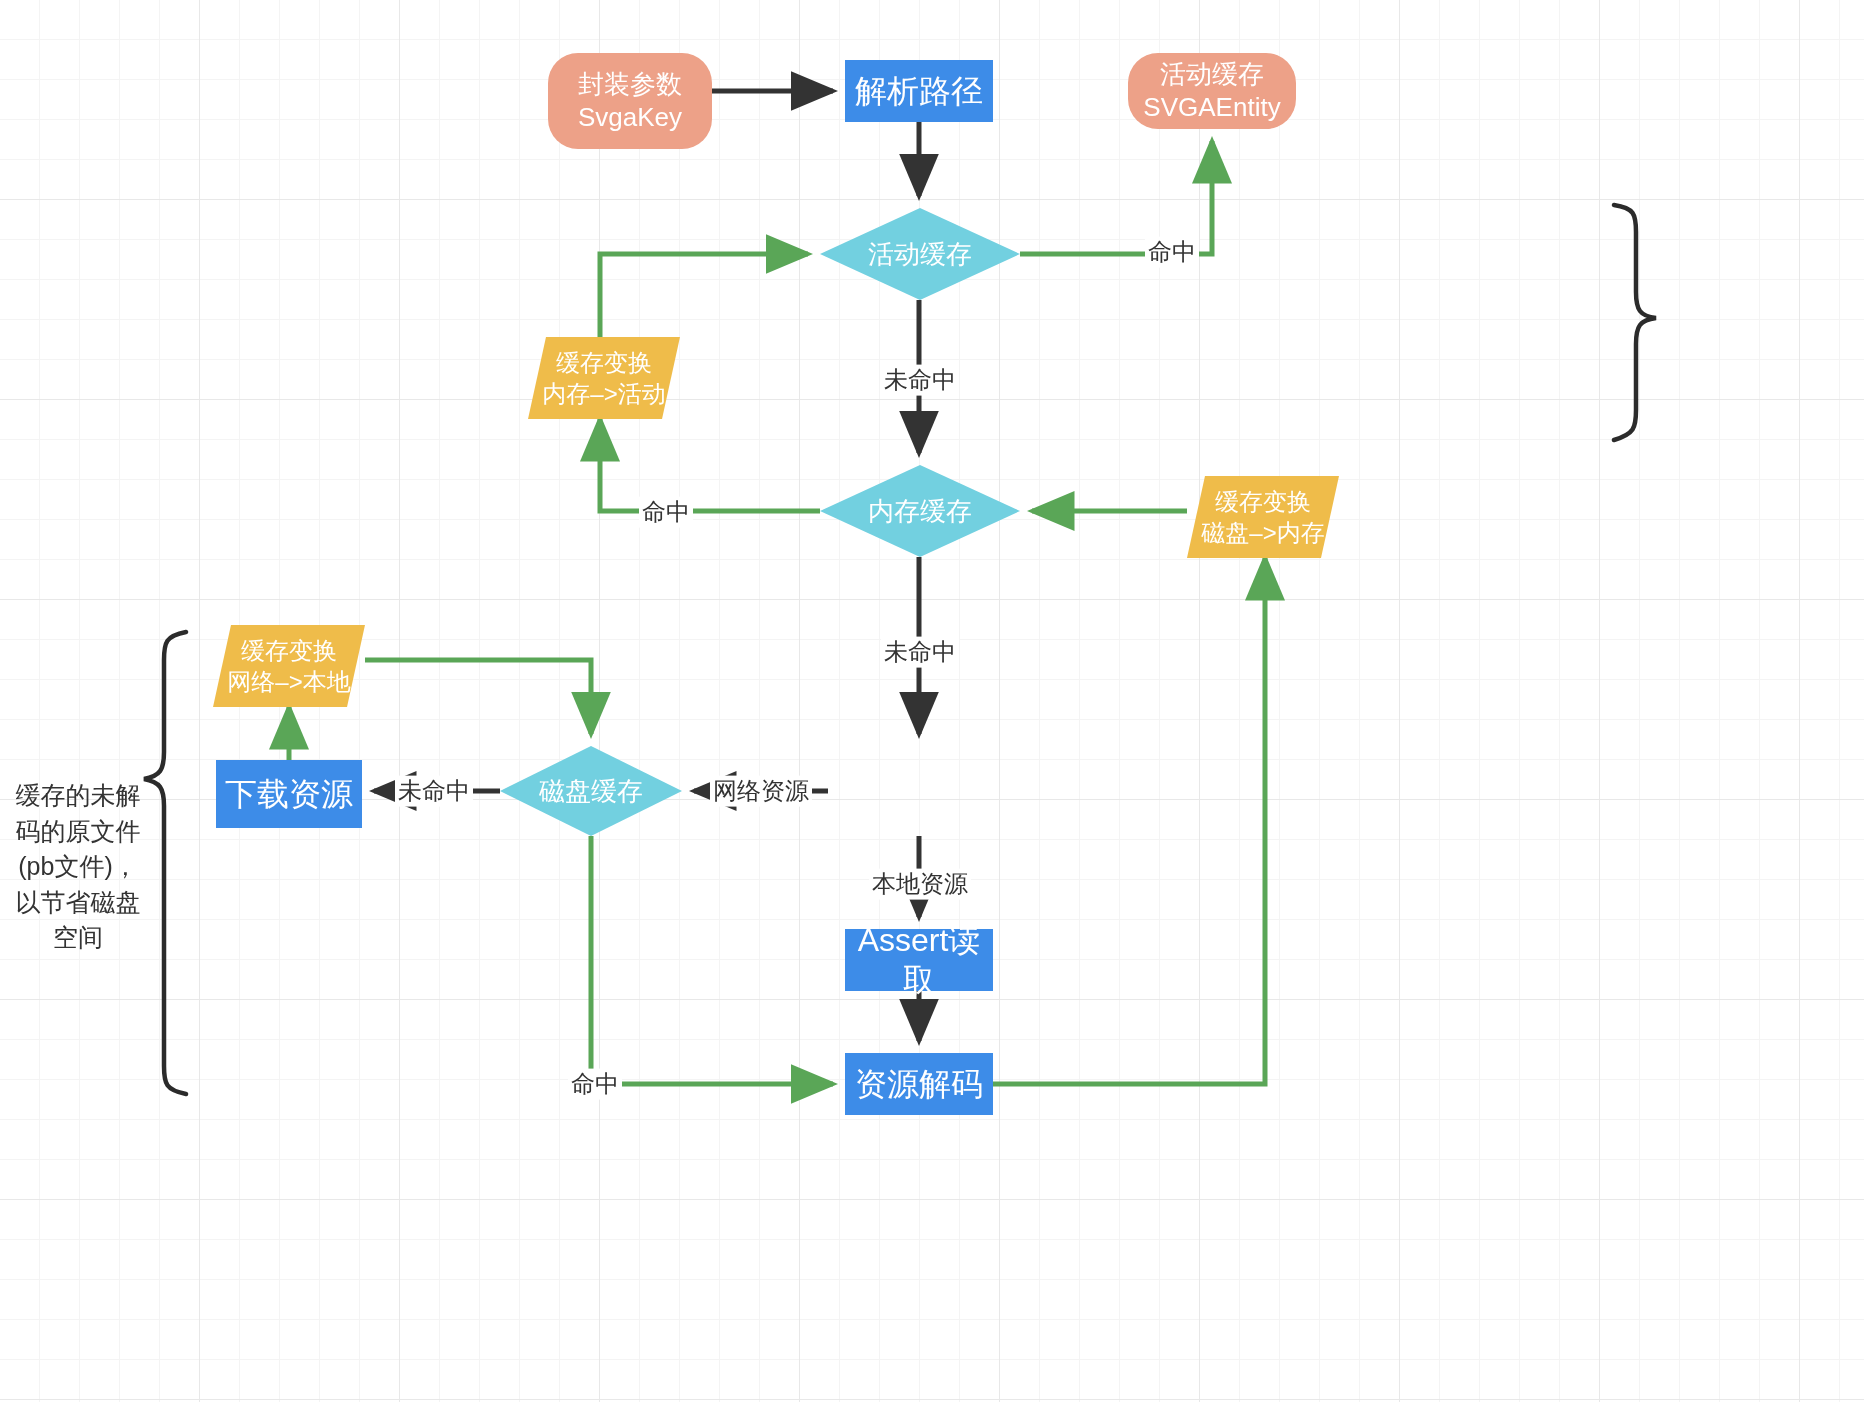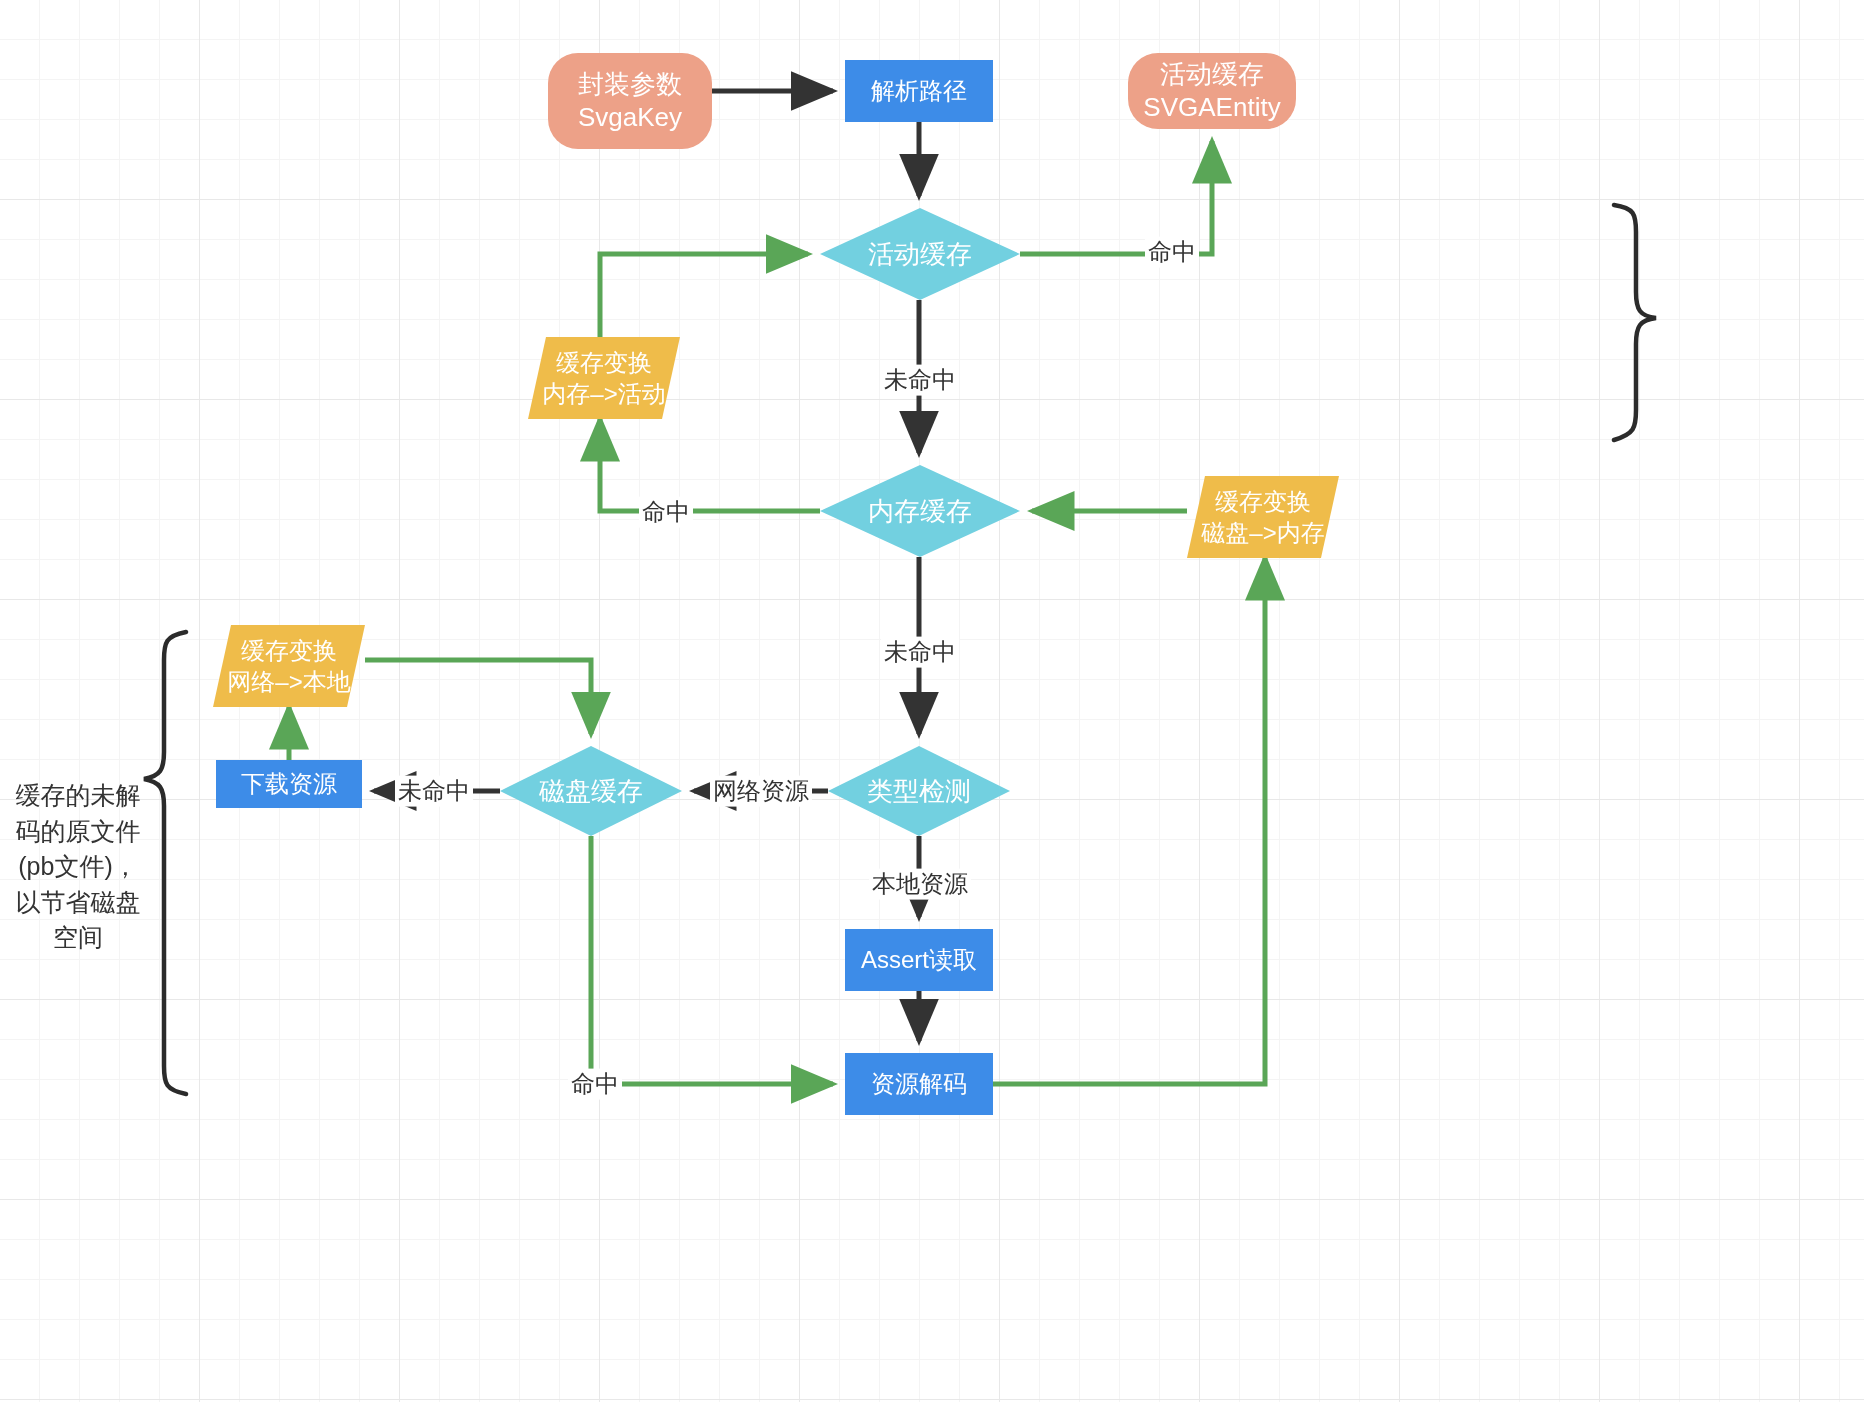--- a/index.html
+++ b/index.html
@@ -39,21 +39,21 @@
     align-items: center;
     justify-content: center;
     text-align: center;
     color: #ffffff;
     line-height: 1.26;
     white-space: pre-line;
     box-sizing: border-box;
   }
   .node-rect {
     background: #3d8ce8;
-    font-size: 24px;
+    font-size: 32px;
   }
   .node-stadium {
     background: #eda188;
     border-radius: 30px;
     font-size: 26px;
   }
   .node-diamond-wrap {
     position: absolute;
   }
   .node-diamond-wrap svg {
@@ -220,35 +220,29 @@
   </div>
 
   <div class="node-para-wrap" style="left:213px; top:625px; width:152px; height:82px;">
     <svg width="152" height="82" viewBox="0 0 152 82">
       <polygon points="18,0 152,0 134,82 0,82" fill="#efbc4a"></polygon>
     </svg>
     <div class="node-para-label">缓存变换
 网络–&gt;本地</div>
   </div>
 
-  <div class="node-diamond-wrap" style="left:828px; top:746px; width:182px; height:90px;">
-    <svg width="182" height="90" viewBox="0 0 182 90">
-      <polygon points="91,0 182,45 91,90 0,45" fill="#72d0e0"></polygon>
-    </svg>
-    <div class="node-diamond-label">类型检测</div>
-  </div>
 
   <div class="node-diamond-wrap" style="left:500px; top:746px; width:182px; height:90px;">
     <svg width="182" height="90" viewBox="0 0 182 90">
       <polygon points="91,0 182,45 91,90 0,45" fill="#72d0e0"></polygon>
     </svg>
     <div class="node-diamond-label">磁盘缓存</div>
   </div>
 
-  <div class="node node-rect" style="left:216px; top:760px; width:146px; height:48px;">
+  <div class="node node-rect" style="left:216px; top:760px; width:146px; height:68px;">
     <span>下载资源</span>
   </div>
 
   <div class="node node-rect" style="left:845px; top:929px; width:148px; height:62px;">
     <span>Assert读取</span>
   </div>
 
   <div class="node node-rect" style="left:845px; top:1053px; width:148px; height:62px;">
     <span>资源解码</span>
   </div>

